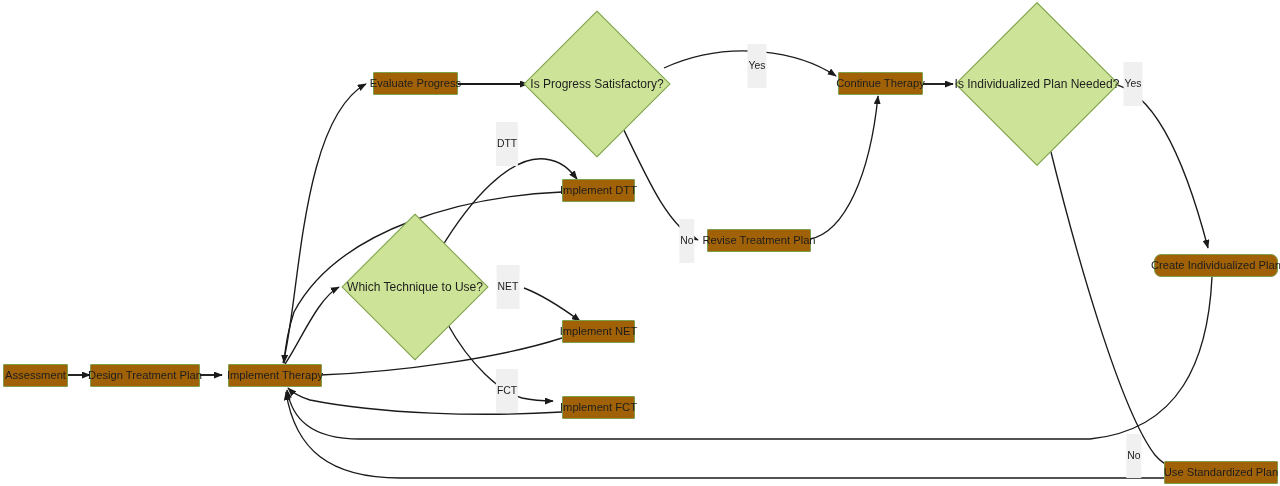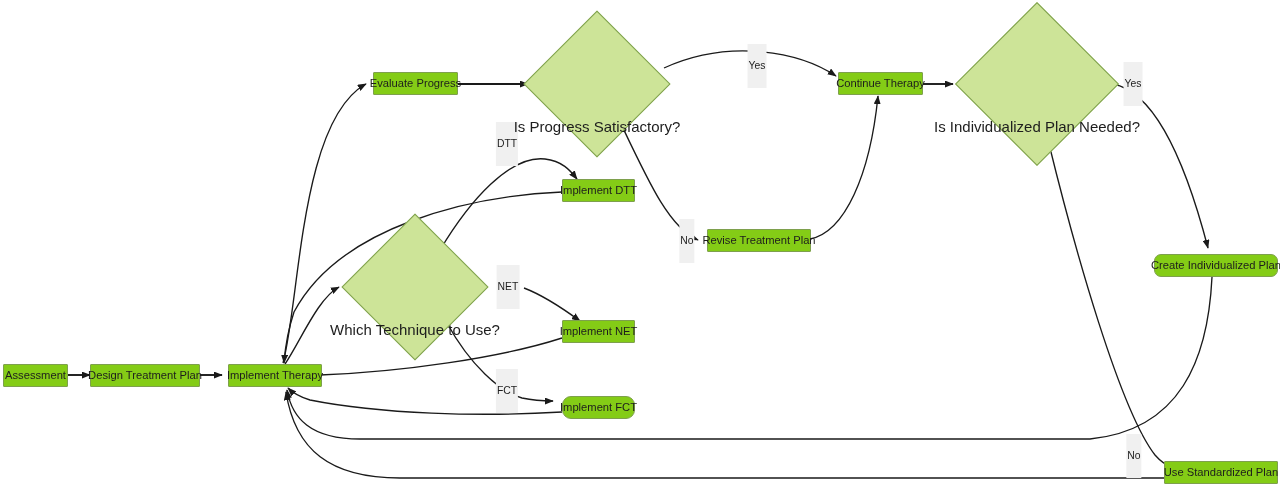--- a/index.html
+++ b/index.html
@@ -8,34 +8,34 @@
     width:1280px;height:486px;overflow:hidden;
     font-family:"Liberation Sans","DejaVu Sans",sans-serif;
   }
   #canvas{position:relative;width:1280px;height:486px;background:#ffffff;}
   svg#wires{position:absolute;left:0;top:0;width:1280px;height:486px;}
   .edge{fill:none;stroke:#1a1a1a;stroke-width:1.35px;}
   .edge.thick{stroke-width:1.9px;}
   .node{
     position:absolute;box-sizing:border-box;
     display:flex;align-items:center;justify-content:center;
-    background:#84cc16;border:1px solid #7ea04d;
+    background:#a16207;border:1px solid #7ea04d;
     color:#1d1d1d;font-size:11.2px;line-height:1;
     white-space:nowrap;
   }
   .node.process{border-radius:1px;}
   .dnode{position:absolute;}
   .dnode .dshape{
     position:absolute;left:0;top:0;width:100%;height:100%;
     background:#cde498;border:1px solid #7ea04d;
     transform:rotate(45deg);box-sizing:border-box;
   }
   .dnode .dlabel{
     position:absolute;left:50%;top:50%;transform:translate(-50%,-50%);
-    font-size:15px;color:#1d1d1d;white-space:nowrap;z-index:2;line-height:1;margin-top:42px;
+    font-size:12px;color:#1d1d1d;white-space:nowrap;z-index:2;line-height:1;
   }
   .elabel{
     position:absolute;font-size:10.4px;color:#1d1d1d;
     background:#f0f0f0;padding:16px 1px;line-height:1.15;
     white-space:nowrap;transform:translate(-50%,-50%);
   }
 </style>
 </head>
 <body>
 
@@ -96,21 +96,21 @@
   <div class="node process" style="left:373px;top:72px;width:85px;height:23px;">Evaluate Progress</div>
 
   <div class="node process" style="left:838px;top:72px;width:85px;height:23px;">Continue Therapy</div>
 
   <div class="node process" style="left:707px;top:229px;width:104px;height:23px;text-align:right;">Revise Treatment Plan</div>
 
   <div class="node process" style="left:562px;top:179px;width:73px;height:23px;">Implement DTT</div>
 
   <div class="node process" style="left:562px;top:320px;width:73px;height:23px;">Implement NET</div>
 
-  <div class="node process" style="left:562px;top:396px;width:73px;height:23px;border-radius:9px;">Implement FCT</div>
+  <div class="node process" style="left:562px;top:396px;width:73px;height:23px;">Implement FCT</div>
 
   <div class="node process" style="left:1154px;top:254px;width:124px;height:23px;border-radius:7px;">Create Individualized Plan</div>
 
   <div class="node process" style="left:1164px;top:461px;width:114px;height:23px;">Use Standardized Plan</div>
 
   <div class="dnode" style="left:545px;top:32px;width:104px;height:104px;">
     <div class="dshape"></div>
     <div class="dlabel">Is Progress Satisfactory?</div>
   </div>
 

